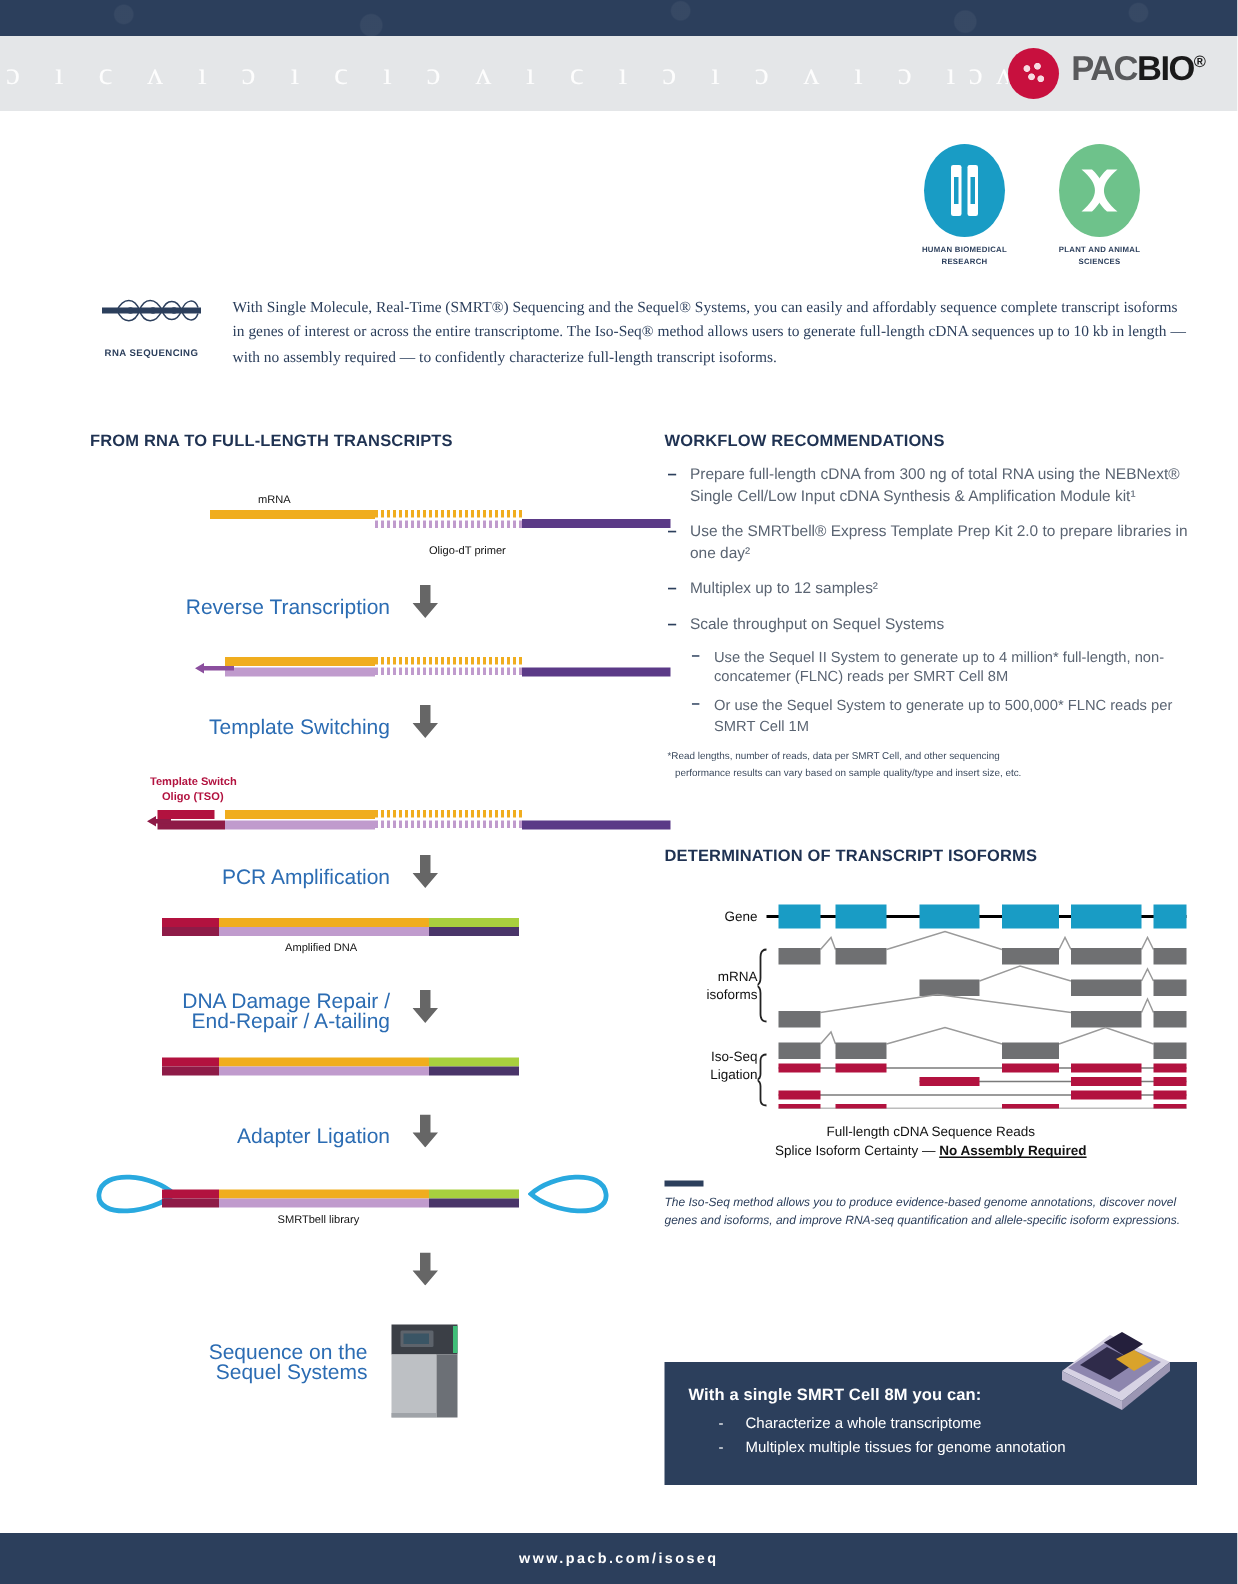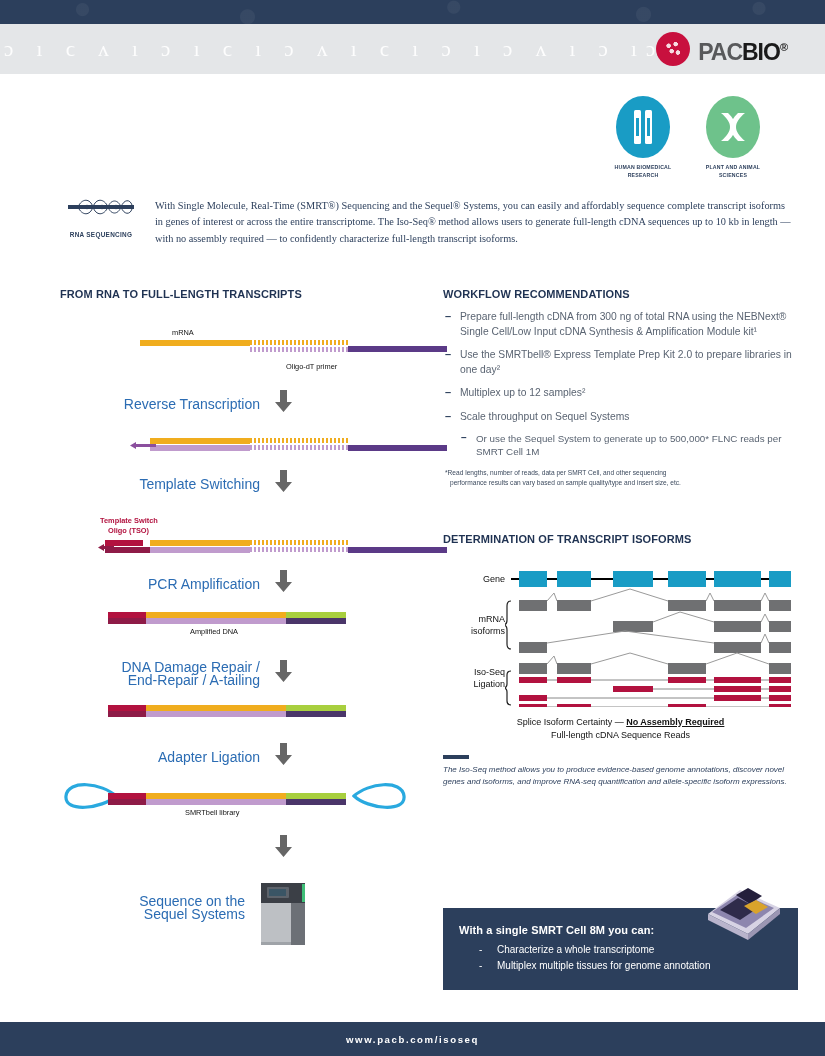--- a/index.html
+++ b/index.html
@@ -30,22 +30,22 @@
   .glyph-strip {
     flex:1 1 auto; height:50px; overflow:hidden; position:relative;
     padding-left:4px;
     display:flex; align-items:center;
     color:#fdfdfd; font-size:21px; letter-spacing:9px;
     font-family:"Liberation Serif", serif;
     white-space:nowrap;
     user-select:none;
   }
   .logo-wrap {
-    display:flex; align-items:flex-end; gap:8px;
-    padding-right:38px;
+    display:flex; align-items:flex-start; gap:8px;
+    padding-right:22px;
   }
   .logo-mark {
     width:34px; height:34px; border-radius:50%;
     background:#c8103e; position:relative;
   }
   .logo-mark::after{
     content:""; position:absolute; inset:6px;
     border-radius:50%;
     background:
       radial-gradient(circle at 30% 35%, rgba(255,255,255,.85) 0 2px, transparent 2.5px),
@@ -355,20 +355,21 @@
 
   <div class="col-right">
     <div class="sec-h">WORKFLOW RECOMMENDATIONS</div>
     <ul class="recs">
       <li>Prepare full-length cDNA from 300 ng of total RNA using the NEBNext® Single Cell/Low Input cDNA Synthesis &amp; Amplification Module kit¹</li>
       <li>Use the SMRTbell® Express Template Prep Kit 2.0 to prepare libraries in one day²</li>
       <li>Multiplex up to 12 samples²</li>
       <li>
         <span>Scale throughput on Sequel Systems</span>
         <ul class="sub">
+          <li>Use the Sequel II System to generate up to 4 million* full-length, non-concatemer (FLNC) reads per SMRT Cell 8M</li>
           <li>Or use the Sequel System to generate up to 500,000* FLNC reads per SMRT Cell 1M</li>
         </ul>
       </li>
     </ul>
     <div class="footnote">
       <span>*Read lengths, number of reads, data per SMRT Cell, and other sequencing</span>
       <span class="ind">performance results can vary based on sample quality/type and insert size, etc.</span>
     </div>
 
     <div style="margin-top:44px;">
@@ -444,22 +445,22 @@
 
           <line x1="14" y1="140" x2="286" y2="140" stroke="#7a7a7a" stroke-width="0.9"></line>
           <rect x="14" y="137" width="28" height="6" fill="#b2123f"></rect>
           <rect x="52" y="137" width="34" height="6" fill="#b2123f"></rect>
           <rect x="163" y="137" width="38" height="6" fill="#b2123f"></rect>
           <rect x="264" y="137" width="22" height="6" fill="#b2123f"></rect>
         </svg>
       </div>
 
       <div class="iso-caption">
+        <div>Full-length cDNA Sequence Reads</div>
         <div><span>Splice Isoform Certainty — </span><u>No Assembly Required</u></div>
-        <div>Full-length cDNA Sequence Reads</div>
       </div>
 
       <div class="rule"></div>
       <div class="iso-note">The Iso-Seq method allows you to produce evidence-based genome annotations, discover novel genes and isoforms, and improve RNA-seq quantification and allele-specific isoform expressions.</div>
     </div>
   </div>
 
   <div class="callout">
     <svg class="smrt-cell" viewBox="0 0 84 62">
       <polygon points="8,34 40,10 80,28 48,54" fill="#d7d3e4"></polygon>

